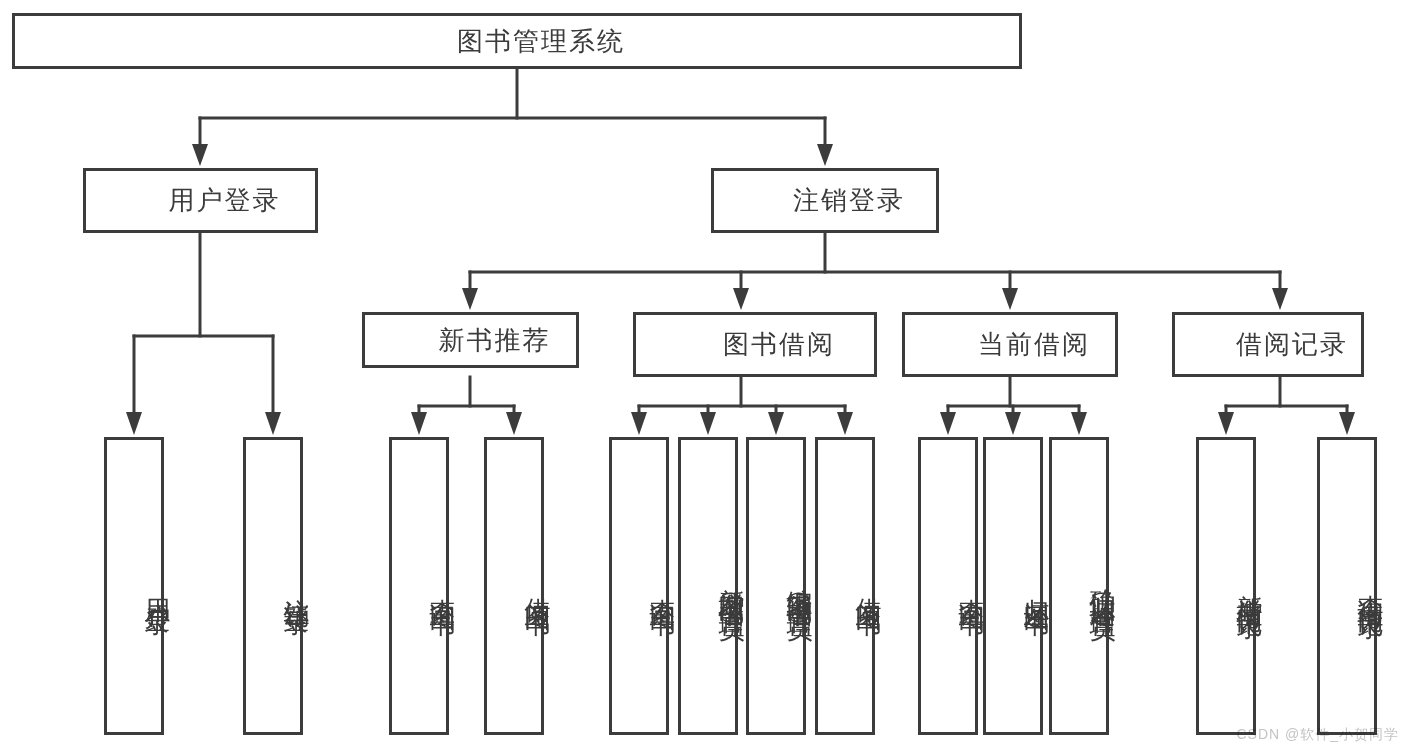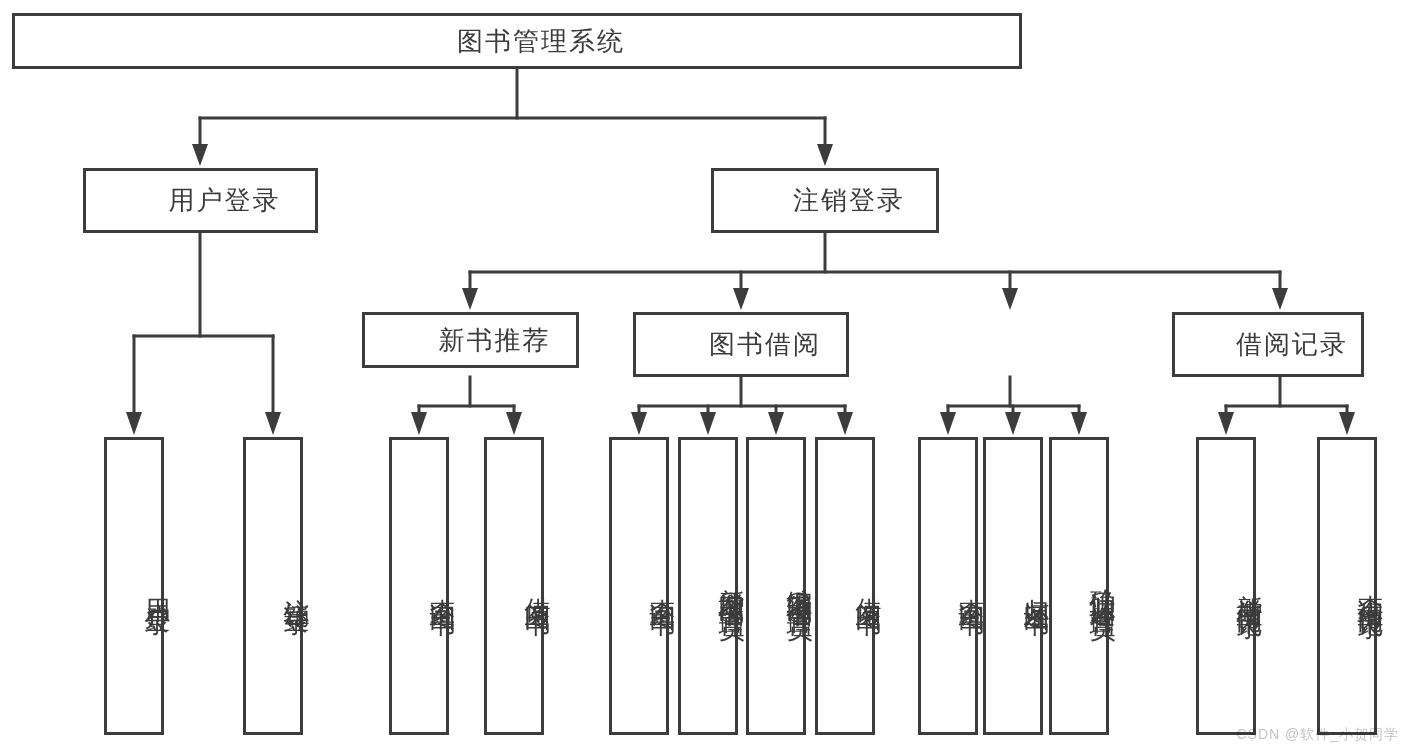--- a/index.html
+++ b/index.html
@@ -125,21 +125,22 @@
       <polygon points="1339,412 1355,412 1347,435"></polygon>
     </g>
   </svg>
 
   <div class="node hbox" style="left:12px;top:13px;width:1010px;height:56px">图书管理系统</div>
 
   <div class="node hbox" style="left:83px;top:168px;width:235px;height:65px">用户登录</div>
   <div class="node hbox" style="left:711px;top:168px;width:228px;height:65px">注销登录</div>
 
   <div class="node hbox" style="left:362px;top:312px;width:217px;height:56px">新书推荐</div>
-  <div class="node hbox" style="left:633px;top:312px;width:216px;height:65px">图书借阅</div>
+  <div class="node hbox" style="left:633px;top:312px;width:244px;height:65px">图书借阅</div>
+  <div class="node hbox" style="left:902px;top:312px;width:216px;height:65px">当前借阅</div>
   <div class="node hbox" style="left:1172px;top:312px;width:192px;height:65px">借阅记录</div>
 
   <div class="node vbox" style="left:104px;top:437px;width:60px;height:298px">用户登录</div>
   <div class="node vbox" style="left:243px;top:437px;width:60px;height:298px">注销登录</div>
 
   <div class="node vbox" style="left:389px;top:437px;width:60px;height:298px">查询图书</div>
   <div class="node vbox" style="left:484px;top:437px;width:60px;height:298px">借阅图书</div>
 
   <div class="node vbox" style="left:609px;top:437px;width:60px;height:298px">查询图书</div>
   <div class="node vbox" style="left:678px;top:437px;width:60px;height:298px">新增图书（管理员）</div>

